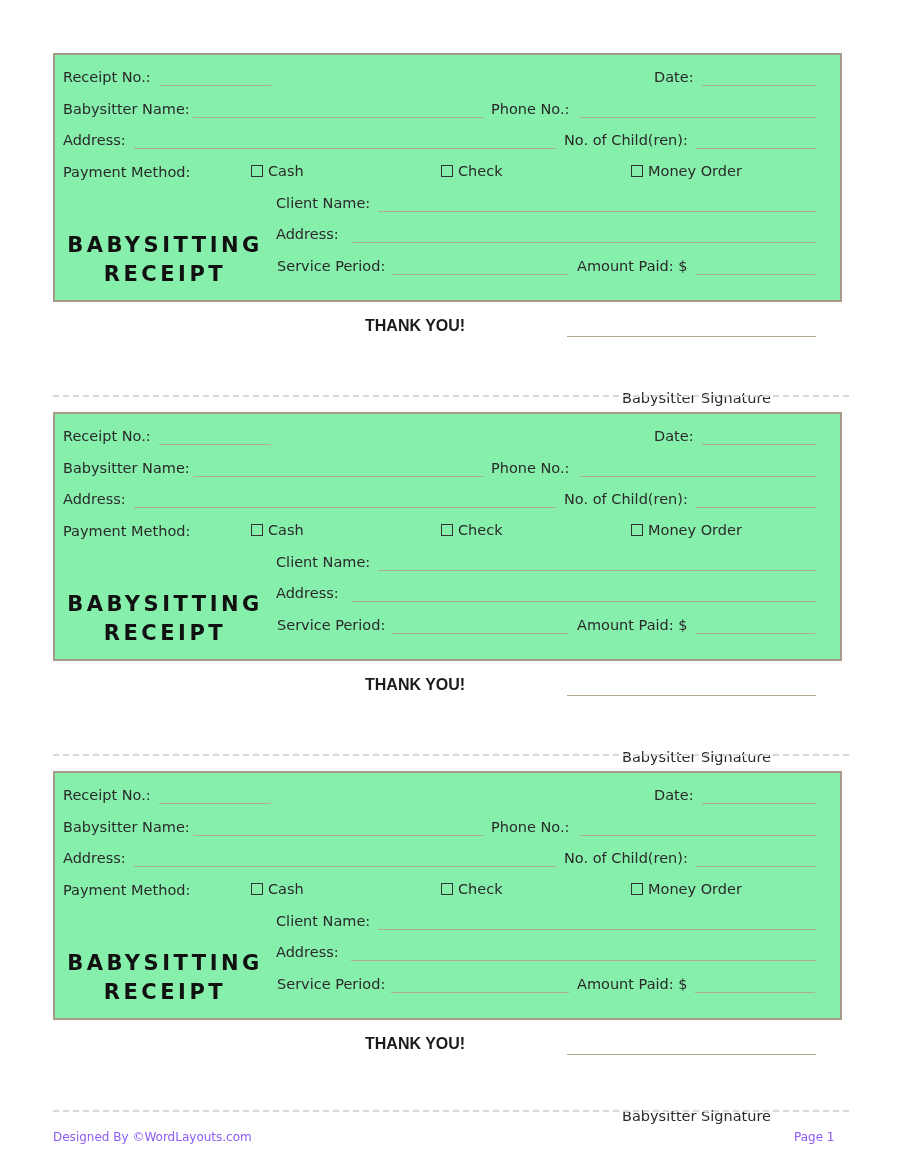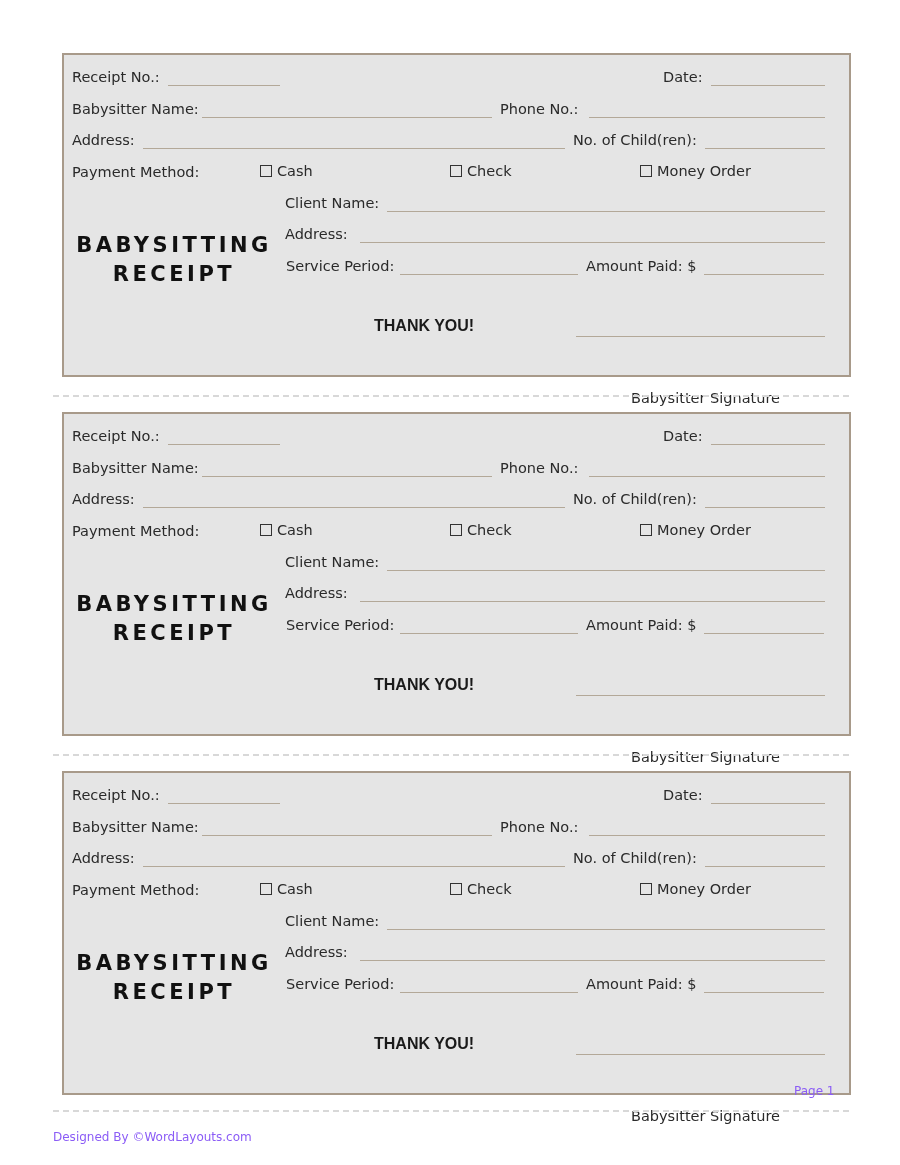--- a/index.html
+++ b/index.html
@@ -1,17 +1,17 @@
 <!DOCTYPE html>
 <html><head>
 <meta charset="utf-8">
 <style>
   html, body { margin:0; padding:0; }
   body { width:900px; height:1165px; background:#ffffff; position:relative; font-family:"DejaVu Sans", sans-serif; color:#222; overflow:hidden; }
-  .receipt { position:absolute; left:62px; width:789px; height:324px; background:#e5e5e5; border:2px solid #a89a8a; box-sizing:border-box; }
+  .receipt { position:absolute; left:53px; width:789px; height:249px; background:#86efac; border:2px solid #a89a8a; box-sizing:border-box; }
   .lbl { position:absolute; font-size:14.5px; color:#2a2a2a; white-space:nowrap; }
   .line { position:absolute; height:0; border-bottom:1px solid #b3a898; }
   .chk { position:absolute; font-size:14.5px; color:#2a2a2a; white-space:nowrap; }
   .box { display:inline-block; width:10px; height:10px; border:1px solid #333; margin-right:5px; vertical-align:-1px; background:transparent; }
   .title { position:absolute; left:10px; width:200px; text-align:center; font-weight:bold; font-size:21px; letter-spacing:3.5px; color:#111; line-height:29px; }
   .thanks { position:absolute; left:310px; font-weight:bold; font-size:16px; color:#1a1a1a; font-family:"Liberation Sans", sans-serif; }
   .sig { position:absolute; left:567px; font-size:14.5px; color:#2a2a2a;margin-top:45px; }
   .dash { position:absolute; left:53px; width:796px; height:0; border-top:2px dashed #d8d8d8; }
   .footer { position:absolute; font-size:12px; color:#8b5cf6; }
 </style>
@@ -141,13 +141,13 @@
     <div class="line" style="left:640px; top:219px; width:120px;"></div>
 
     <span class="thanks" style="top:262px;">THANK YOU!</span>
     <div class="line" style="left:512px; top:281px; width:249px;"></div>
     <span class="sig" style="top:290px;">Babysitter Signature</span>
   </div>
     <div class="dash" style="top: 1110px;"></div>
   </div>
 
 <div class="footer" style="left:53px; top:1130px;">Designed By ©WordLayouts.com</div>
-<div class="footer" style="left:794px; top:1084px;">Page 1</div>
+<div class="footer" style="left:794px; top:1130px;">Page 1</div>
 
 </body></html>

